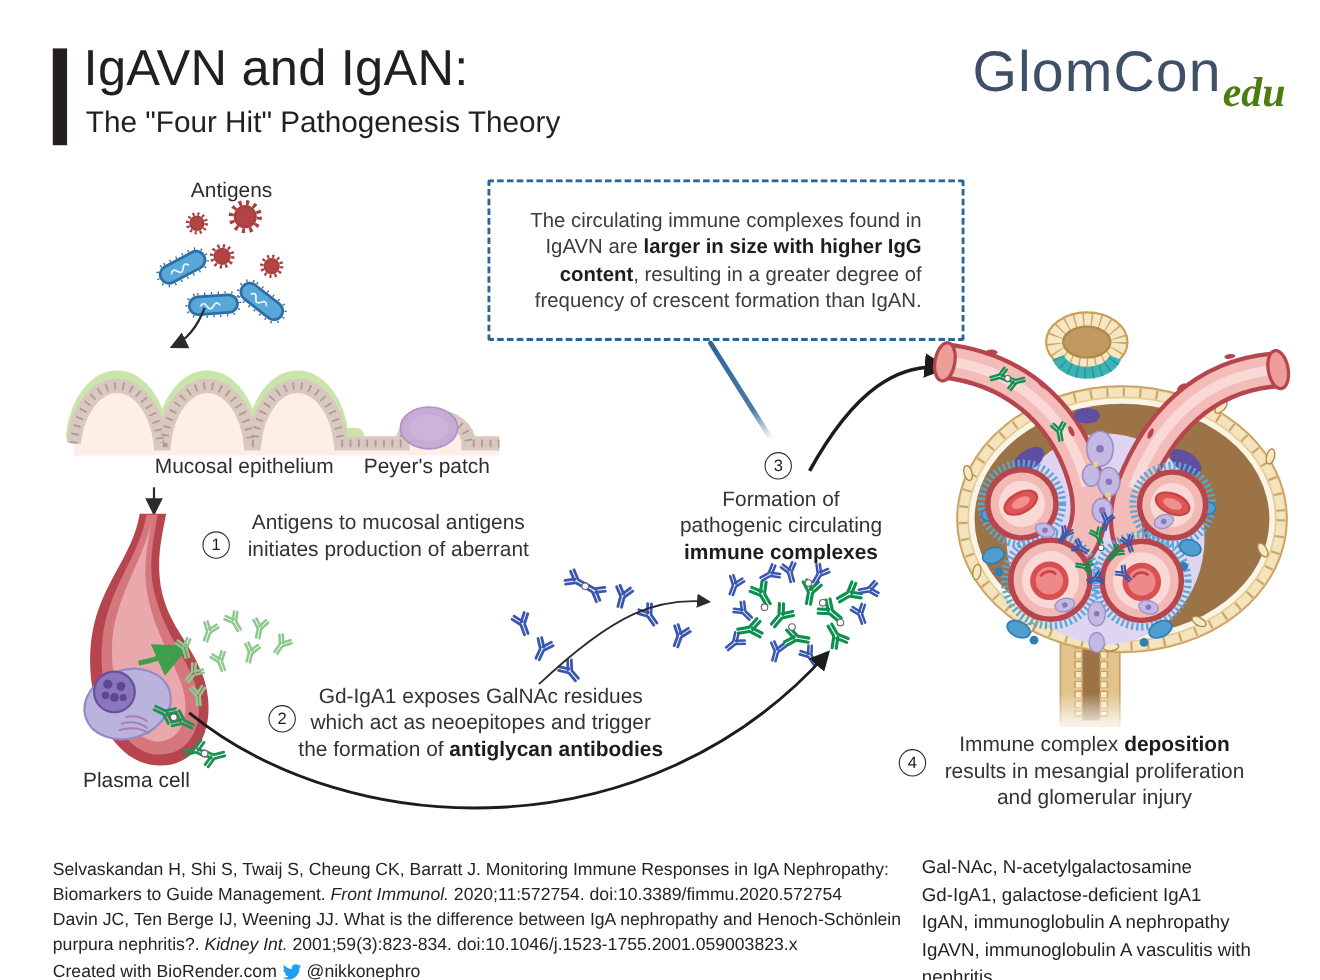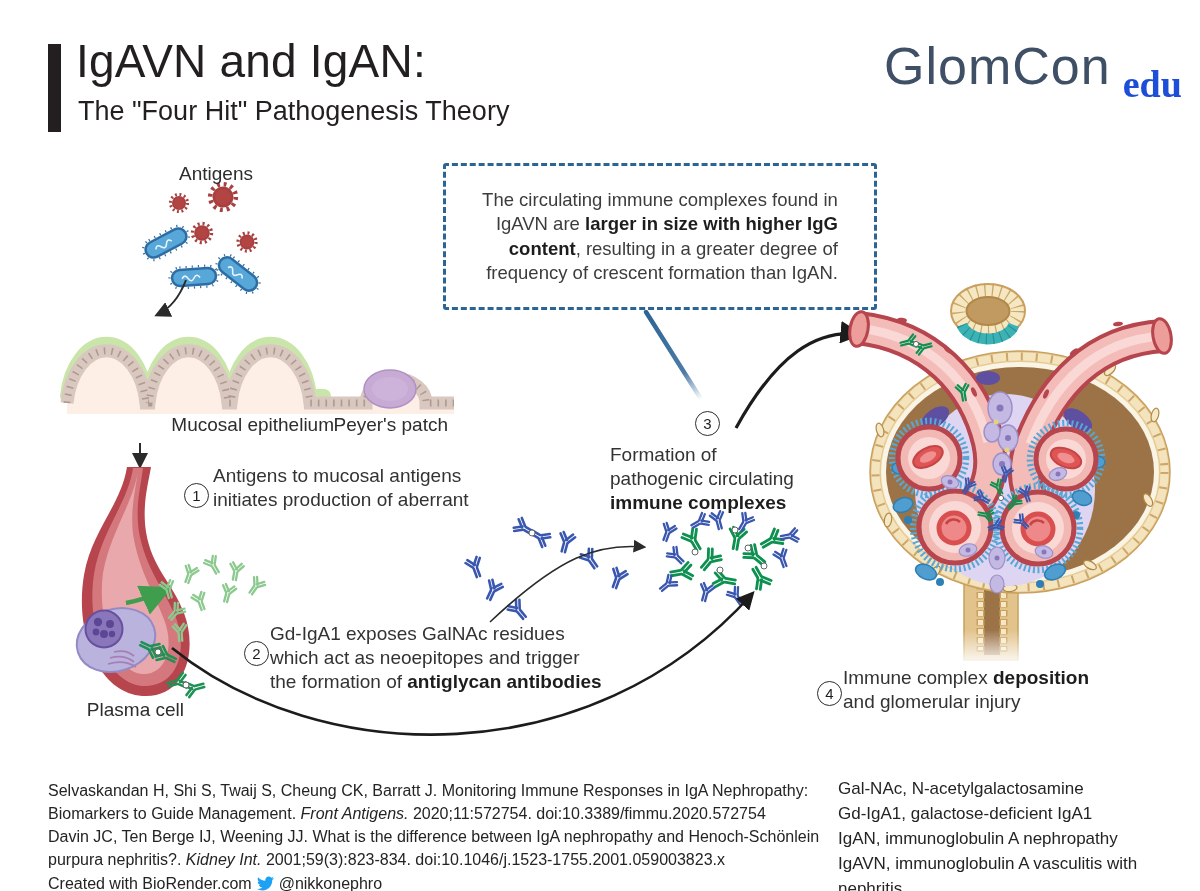--- a/index.html
+++ b/index.html
@@ -4,32 +4,32 @@
 <style>
   html,body{margin:0;padding:0;background:#fff}
   .canvas{position:relative;width:1200px;height:891px;background:#ffffff;
           font-family:"Liberation Sans",sans-serif;overflow:hidden;color:#2c2c2c}
   #art{position:absolute;left:0;top:0;z-index:1}
   .bar{position:absolute;left:48px;top:44px;width:13px;height:88px;background:#231f20;z-index:2}
   .title1{position:absolute;left:76px;top:34px;font-size:46px;font-weight:400;color:#231f20;letter-spacing:.2px;z-index:2}
   .title2{position:absolute;left:78px;top:96px;font-size:27px;font-weight:400;color:#231f20;z-index:2}
   .logo{position:absolute;left:884px;top:36px;display:flex;align-items:flex-start;z-index:2}
   .logo-main{font-size:52px;font-weight:400;color:#3e4f66;letter-spacing:1px}
-  .logo-suffix{font-family:"Liberation Serif",serif;font-weight:700;
-               font-size:38px;color:#1d4ed8;margin-left:12px;margin-top:26px}
+  .logo-suffix{font-family:"Liberation Serif",serif;font-style:italic;font-weight:700;
+               font-size:38px;color:#4d7c0f;margin-left:1px;margin-top:26px}
   .callout{position:absolute;left:443px;top:163px;width:434px;height:147px;box-sizing:border-box;
            border:3px dashed #2d6496;border-radius:3px;background:#fff;display:flex;
            align-items:center;justify-content:center;z-index:2}
   .callout-text{text-align:right;font-size:18.5px;line-height:1.3;color:#3c3c3c;padding:0 10px}
   .callout-text b,.step-text b{font-weight:700;color:#1d1d1d}
-  .label{position:absolute;font-size:19px;color:#2d2d2d;text-align:right;z-index:2}
+  .label{position:absolute;font-size:19px;color:#2d2d2d;text-align:center;z-index:2}
   .step-circle{position:absolute;width:25px;height:25px;border:1.6px solid #2d2d2d;border-radius:50%;
                background:#fff;display:flex;align-items:center;justify-content:center;
                font-size:15px;color:#1d1d1d;z-index:2;box-sizing:border-box}
-  .step-text{position:absolute;text-align:left;font-size:19px;line-height:1.27;color:#333;z-index:2}
+  .step-text{position:absolute;text-align:center;font-size:19px;line-height:1.27;color:#333;z-index:2}
   .refs{position:absolute;left:48px;top:779px;width:745px;font-size:16px;line-height:1.44;color:#242424;z-index:2}
   .refs .ln{white-space:nowrap}
   .refs i{font-style:italic}
   .footer-line{display:flex;align-items:center;gap:5px;margin-top:1px}
   .abbr{position:absolute;left:838px;top:777px;width:330px;font-size:17px;line-height:1.47;color:#242424;z-index:2}
 </style>
 </head>
 <body>
 
 <div class="canvas">
@@ -399,26 +399,27 @@
   <div><span>Formation of</span></div>
   <div><span>pathogenic circulating</span></div>
   <div><b>immune complexes</b></div>
 </div>
 
 <div class="step-circle" style="left:817px;top:681px">
       <span>4</span>
     </div>
 <div class="step-text" style="left:843px;top:666px;width:304px">
   <div><span>Immune complex </span><b>deposition</b></div>
+  <div><span>results in mesangial proliferation</span></div>
   <div><span>and glomerular injury</span></div>
 </div>
 
 <div class="refs">
   <div class="ln"><span>Selvaskandan H, Shi S, Twaij S, Cheung CK, Barratt J. Monitoring Immune Responses in IgA Nephropathy:</span></div>
-  <div class="ln"><span>Biomarkers to Guide Management. </span><i>Front Antigens.</i><span> 2020;11:572754. doi:10.3389/fimmu.2020.572754</span></div>
+  <div class="ln"><span>Biomarkers to Guide Management. </span><i>Front Immunol.</i><span> 2020;11:572754. doi:10.3389/fimmu.2020.572754</span></div>
   <div class="ln"><span>Davin JC, Ten Berge IJ, Weening JJ. What is the difference between IgA nephropathy and Henoch-Schönlein</span></div>
   <div class="ln"><span>purpura nephritis?. </span><i>Kidney Int.</i><span> 2001;59(3):823-834. doi:10.1046/j.1523-1755.2001.059003823.x</span></div>
   <div class="footer-line">
     <span>Created with BioRender.com</span>
     <svg width="17" height="17" viewBox="0 0 24 24">
       <path d="M23.954 4.569c-.885.389-1.83.654-2.825.775 1.014-.611 1.794-1.574 2.163-2.723-.951.555-2.005.959-3.127 1.184-.896-.959-2.173-1.559-3.591-1.559-2.717 0-4.92 2.203-4.92 4.917 0 .39.045.765.127 1.124C7.691 8.094 4.066 6.13 1.64 3.161c-.427.722-.666 1.561-.666 2.475 0 1.71.87 3.213 2.188 4.096-.807-.026-1.566-.248-2.228-.616v.061c0 2.385 1.693 4.374 3.946 4.827-.413.111-.849.171-1.296.171-.314 0-.615-.03-.916-.086.631 1.953 2.445 3.377 4.604 3.417-1.68 1.319-3.809 2.105-6.102 2.105-.39 0-.779-.023-1.17-.067 2.189 1.394 4.768 2.209 7.557 2.209 9.054 0 13.999-7.496 13.999-13.986 0-.209 0-.42-.015-.63.961-.689 1.8-1.56 2.46-2.548l-.047-.02z" fill="#1da1f2"></path>
     </svg>
     <span>@nikkonephro</span>
   </div>
 </div>

